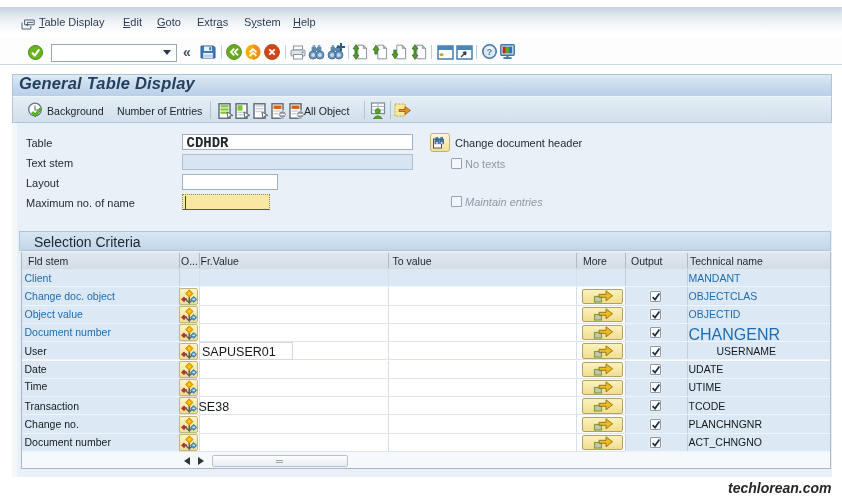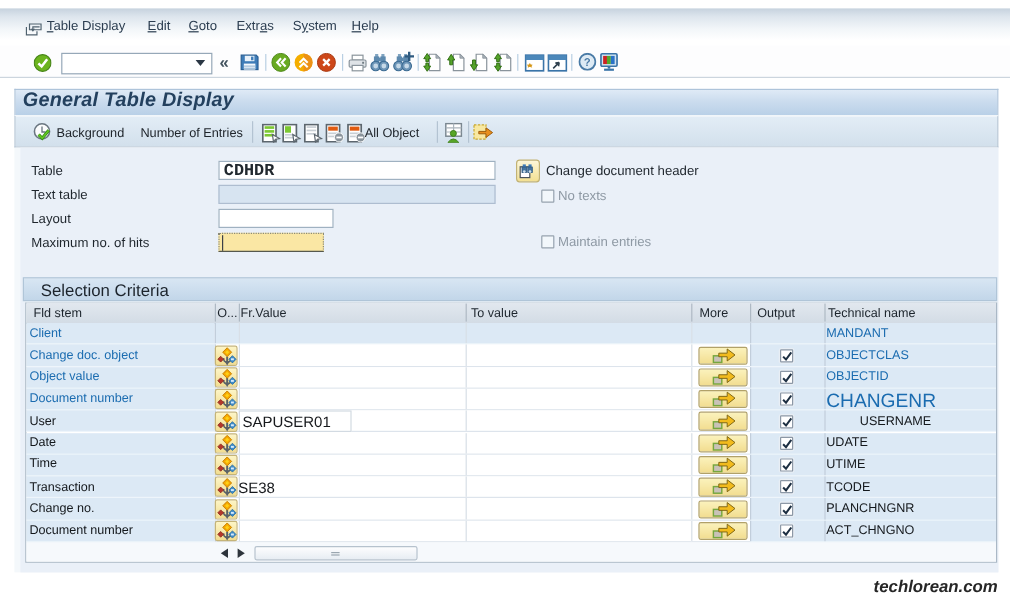--- a/index.html
+++ b/index.html
@@ -239,23 +239,23 @@
 <div class="a" style="left:389.5px;top:101px;width:1px;height:18px;background:#b3c3d2;"></div>
 <div class="a" style="left:394px;top:102px;">
     <svg width="18" height="17" viewBox="0 0 18 17">
 <rect x="1" y="2" width="10" height="12" fill="#f8e8a0" stroke="#c8a830" stroke-width="1" stroke-dasharray="2 1.2"></rect>
 <path d="M5 8.5 L11 8.5 L11 5.5 L16.5 9.5 L11 13.5 L11 10.5 L5 10.5 Z" fill="#e88f1e" stroke="#9a5a0a" stroke-width="0.8" transform="translate(0,-1)"></path>
 </svg>
   </div>
 <div class="a" style="left:12px;top:123px;width:819.5px;height:354px;background:#f4f8fb;"></div>
 <div class="a" style="left:17px;top:123px;width:814.5px;height:354px;background:#eaf0f8;"></div>
 <div class="tx" style="left:26px;top:137px;font-size:11px;color:#1f262d;">Table</div>
-<div class="tx" style="left:26px;top:157px;font-size:11px;color:#1f262d;">Text table</div>
+<div class="tx" style="left:26px;top:157px;font-size:11px;color:#1f262d;">Text stem</div>
 <div class="tx" style="left:26px;top:177px;font-size:11px;color:#1f262d;">Layout</div>
-<div class="tx" style="left:26px;top:197px;font-size:11px;color:#1f262d;">Maximum no. of hits</div>
+<div class="tx" style="left:26px;top:197px;font-size:11px;color:#1f262d;">Maximum no. of name</div>
 <div class="a" style="left:182px;top:134px;width:231px;height:16px;background:#ffffff;border:1px solid #9fb1c1;box-sizing:border-box;"></div>
 <div class="tx" style="left:186.5px;top:134.5px;font-family:'Liberation Mono',monospace;font-size:14px;color:#21282e;font-weight:bold;">CDHDR</div>
 <div class="a" style="left:182px;top:154px;width:231px;height:16px;background:#d7e4f1;border:1px solid #aebdd0;box-sizing:border-box;"></div>
 <div class="a" style="left:182px;top:174px;width:96px;height:16px;background:#ffffff;border:1px solid #9fb1c1;box-sizing:border-box;"></div>
 <div class="a" style="left:182px;top:194px;width:88px;height:16px;background:#fae7a4;border:1px solid #8a8a7a;border-style:dotted;box-sizing:border-box;border-bottom:1px solid #55584e;"></div>
 <div class="a" style="left:185px;top:195.5px;width:1.4px;height:13px;background:#3c4148;"></div>
 <div class="a" style="left:430px;top:133px;width:20px;height:19px;background:linear-gradient(to bottom,#fdf7d8,#f3e092);border:1px solid #c2b273;border-radius:3px;box-sizing:border-box;">
     <svg width="18" height="17" viewBox="0 0 18 17" style="position:absolute;left:0px;top:0px">
 <rect x="2.5" y="5" width="8" height="9" fill="#ffffff" stroke="#4a545c" stroke-width="1"></rect>
 <rect x="4.6" y="3" width="2.6" height="3.4" fill="#3e7cb8"></rect>
@@ -263,21 +263,21 @@
 <rect x="4" y="5.2" width="3.8" height="4.6" fill="#46759f" stroke="#2e5a80" stroke-width="0.7"></rect>
 <rect x="8.8" y="5.2" width="3.8" height="4.6" fill="#46759f" stroke="#2e5a80" stroke-width="0.7"></rect>
 <circle cx="5.9" cy="9" r="1.1" fill="#cfe0ec"></circle>
       <circle cx="10.7" cy="9" r="1.1" fill="#cfe0ec"></circle>
 </svg>
   </div>
 <div class="tx" style="left:455px;top:137px;font-size:11px;color:#1f262d;">Change document header</div>
 <div class="a" style="left:451px;top:158px;width:11px;height:11px;background:#f2f7fb;border:1px solid #96a2ae;box-sizing:border-box;border-radius:1px;"></div>
 <div class="tx" style="left:465px;top:158px;font-size:11px;color:#8e99a4;">No texts</div>
 <div class="a" style="left:451px;top:196px;width:11px;height:11px;background:#f2f7fb;border:1px solid #96a2ae;box-sizing:border-box;border-radius:1px;"></div>
-<div class="tx" style="left:465px;top:196px;font-size:11px;color:#8e99a4;">Maintain entries</div>
+<div class="tx" style="left:465px;top:196px;font-size:11px;color:#8e99a4;font-style:italic;">Maintain entries</div>
 <div class="a" style="left:19px;top:230.5px;width:811.5px;height:20px;background:linear-gradient(to bottom,#d8e6f3,#c2d6e9);border:1px solid #b0c5d8;box-sizing:border-box;"></div>
 <div class="tx" style="left:34px;top:233.6px;font-size:14px;color:#1c242c;">Selection Criteria</div>
 <div class="a" style="left:20.5px;top:252px;width:810px;height:217px;background:#ffffff;border:1px solid #aab8c6;box-sizing:border-box;"></div>
 <div class="a" style="left:21.5px;top:252px;width:808px;height:16.9px;background:linear-gradient(to bottom,#e2e8ef,#d3dce5);border-bottom:1px solid #a9b6c1;"></div>
 <div class="tx" style="left:28px;top:254.6px;font-size:10.5px;color:#1c242c;">Fld stem</div>
 <div class="tx" style="left:181px;top:254.6px;font-size:10.5px;color:#1c242c;">O...</div>
 <div class="tx" style="left:200.5px;top:254.6px;font-size:10.5px;color:#1c242c;">Fr.Value</div>
 <div class="tx" style="left:392.5px;top:254.6px;font-size:10.5px;color:#1c242c;">To value</div>
 <div class="tx" style="left:583px;top:254.6px;font-size:10.5px;color:#1c242c;">More</div>
 <div class="tx" style="left:631px;top:254.6px;font-size:10.5px;color:#1c242c;">Output</div>

